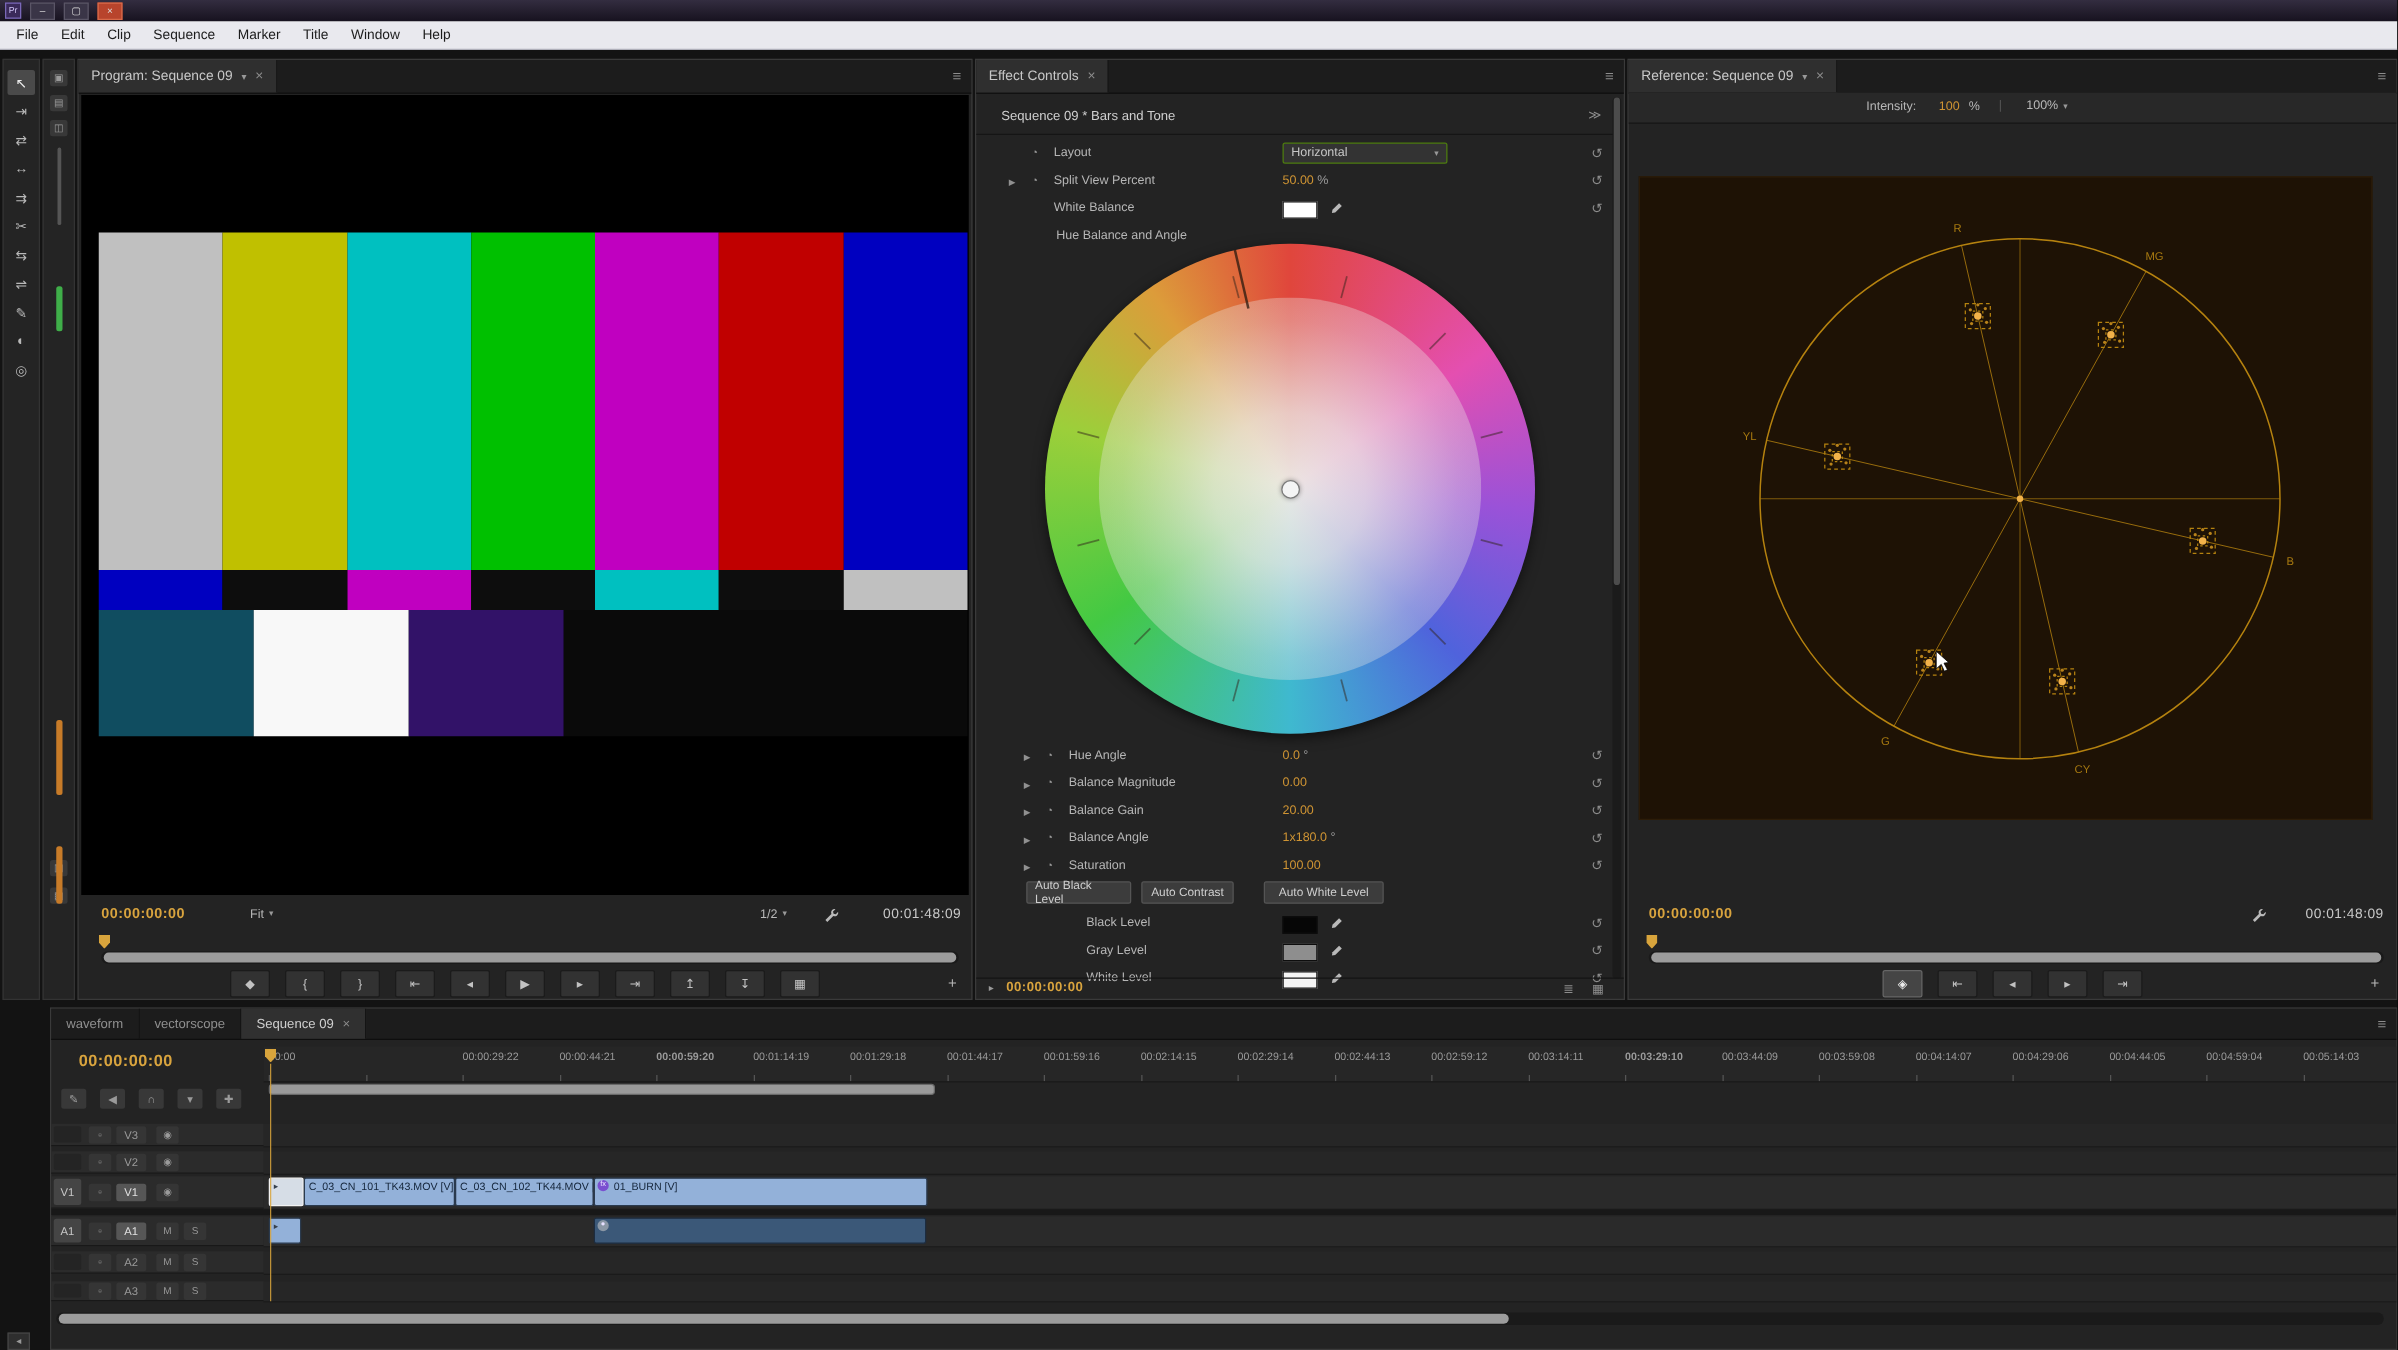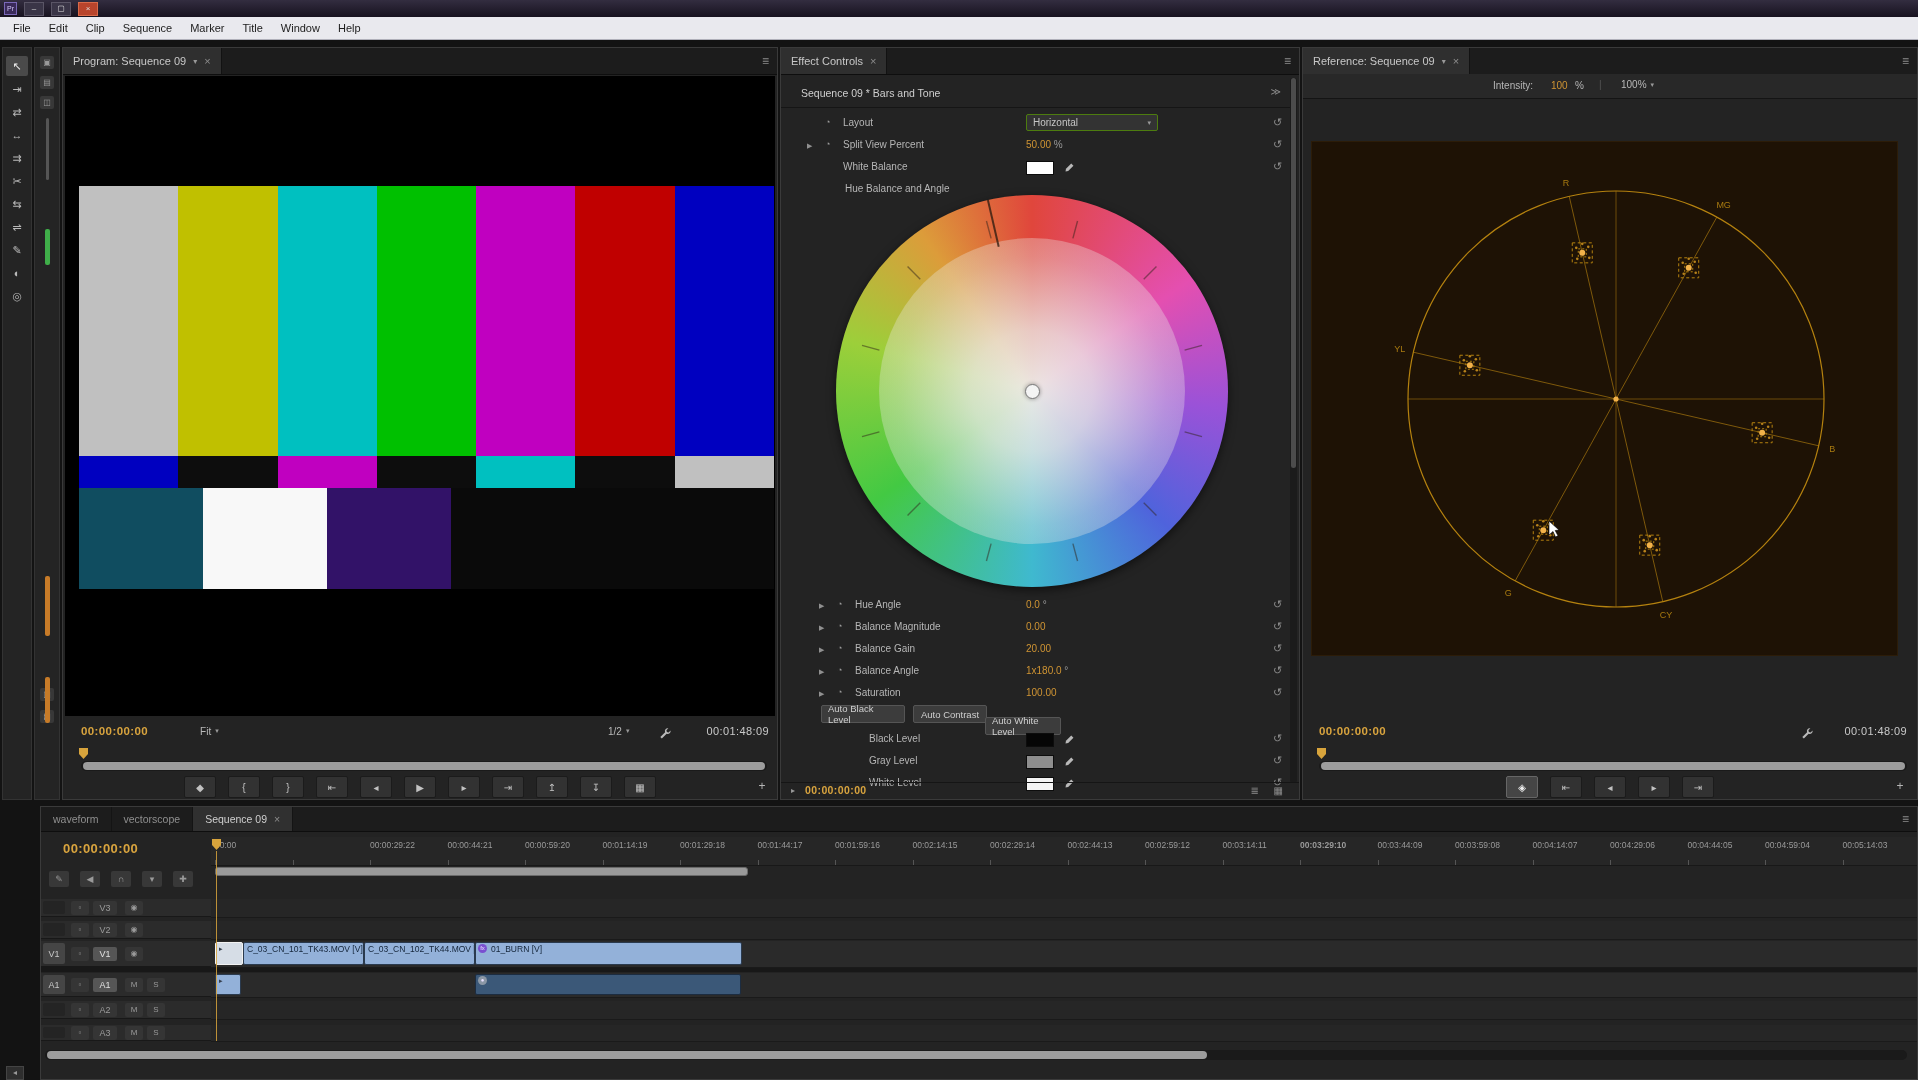--- a/index.html
+++ b/index.html
@@ -234,21 +234,21 @@
           <line x1="84.27712857252547" y1="84.2771285725255" x2="71.54920651116761" y2="71.54920651116765" stroke="rgba(50,35,25,.5)" stroke-width="1.4"></line>
           <line x1="155.10659087380174" y1="43.383719446327206" x2="150.44784806195636" y2="25.99705457312399" stroke="rgba(50,35,25,.5)" stroke-width="1.4"></line>
           <line x1="162.70724395710795" y1="51.7932304117852" x2="151.9095933486024" y2="5.023467302093906" stroke="rgba(40,25,15,.75)" stroke-width="2"></line>
         </svg>
       <div class="knob"></div>
     </div>
     <div id="ec-bottom"></div>
     <div id="ec-auto" style="position: absolute; left: 0px; top: 657px; right: 0px; height: 20px;">
         <div class="autobtn" style="left: 40px; width: 84px;">Auto Black Level</div>
         <div class="autobtn" style="left: 132px; width: 74px;">Auto Contrast</div>
-        <div class="autobtn" style="left: 204px; width: 76px; margin-top: 12px;">Auto White Level</div>
+        <div class="autobtn" style="left: 230px; width: 96px;">Auto White Level</div>
       </div>
     <div id="ec-levels">
         <div class="ec-row" style="position: absolute; top: 681px; left: 0px; right: 0px;">
           <span class="eclabel" style="left: 88px;">Black Level</span>
           <span class="swatch" style="left: 245px; background: rgb(6, 6, 6);"></span>
           <span class="dropper" style="left: 282px;"><svg width="11" height="11" viewBox="0 0 10 10">
               <path d="M7.5.5l2 2-4.8 4.8-2.4.4.4-2.4z" fill="#b9b9b9"></path>
             </svg></span>
           <span class="reset" style="left: 492px;">↺</span>
         </div>
@@ -479,21 +479,21 @@
       </div>
     <div id="ruler" style="position:absolute;left:170px;right:0;top:30px;height:28px;background:#262626;border-bottom:1px solid #181818;overflow:hidden">
         <span class="rlabel" style="left: 4px;">00:00</span>
         <div class="rtick" style="left: 4px;"></div>
         <span class="rlabel" style="left: 81.5px; margin-top: 29px;">00:00:14:23</span>
         <div class="rtick" style="left: 81.5px;"></div>
         <span class="rlabel" style="left: 159px;">00:00:29:22</span>
         <div class="rtick" style="left: 159px;"></div>
         <span class="rlabel" style="left: 236.5px;">00:00:44:21</span>
         <div class="rtick" style="left: 236.5px;"></div>
-        <span class="rlabel" style="left: 314px;">00:00:59:20</span>
+        <span class="rlabel" style="left: 314px; font-weight: bold;">00:00:59:20</span>
         <div class="rtick" style="left: 314px;"></div>
         <span class="rlabel" style="left: 391.5px;">00:01:14:19</span>
         <div class="rtick" style="left: 391.5px;"></div>
         <span class="rlabel" style="left: 469px;">00:01:29:18</span>
         <div class="rtick" style="left: 469px;"></div>
         <span class="rlabel" style="left: 546.5px;">00:01:44:17</span>
         <div class="rtick" style="left: 546.5px;"></div>
         <span class="rlabel" style="left: 624px;">00:01:59:16</span>
         <div class="rtick" style="left: 624px;"></div>
         <span class="rlabel" style="left: 701.5px;">00:02:14:15</span>

